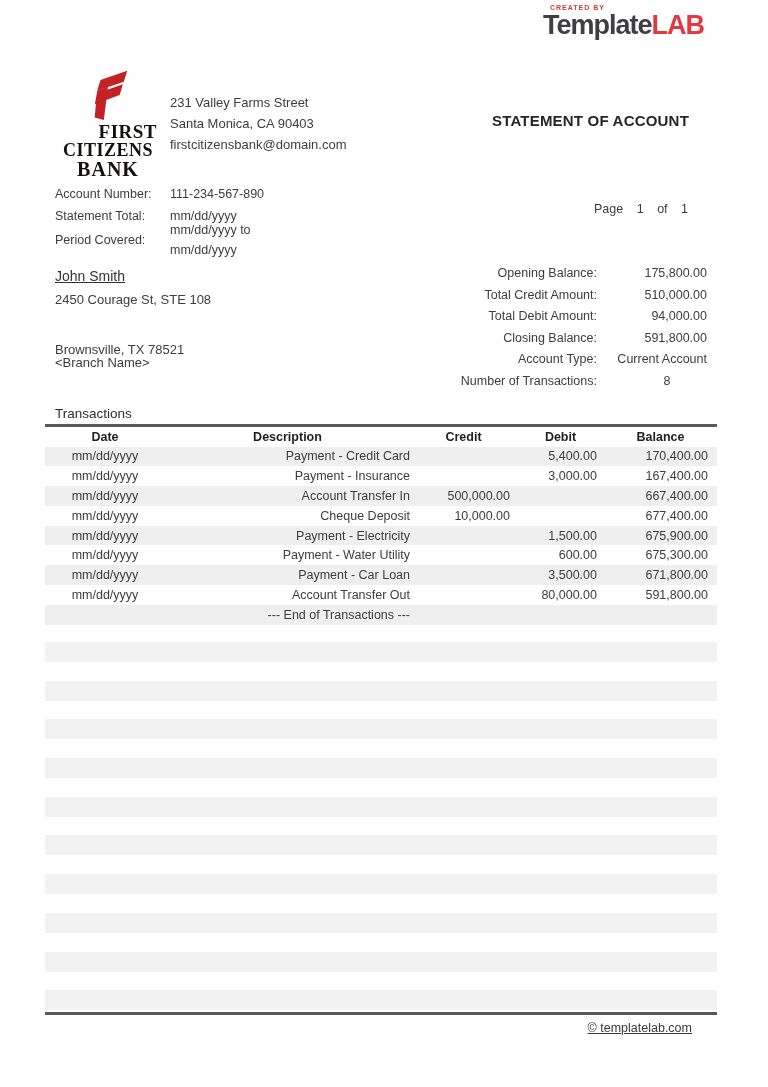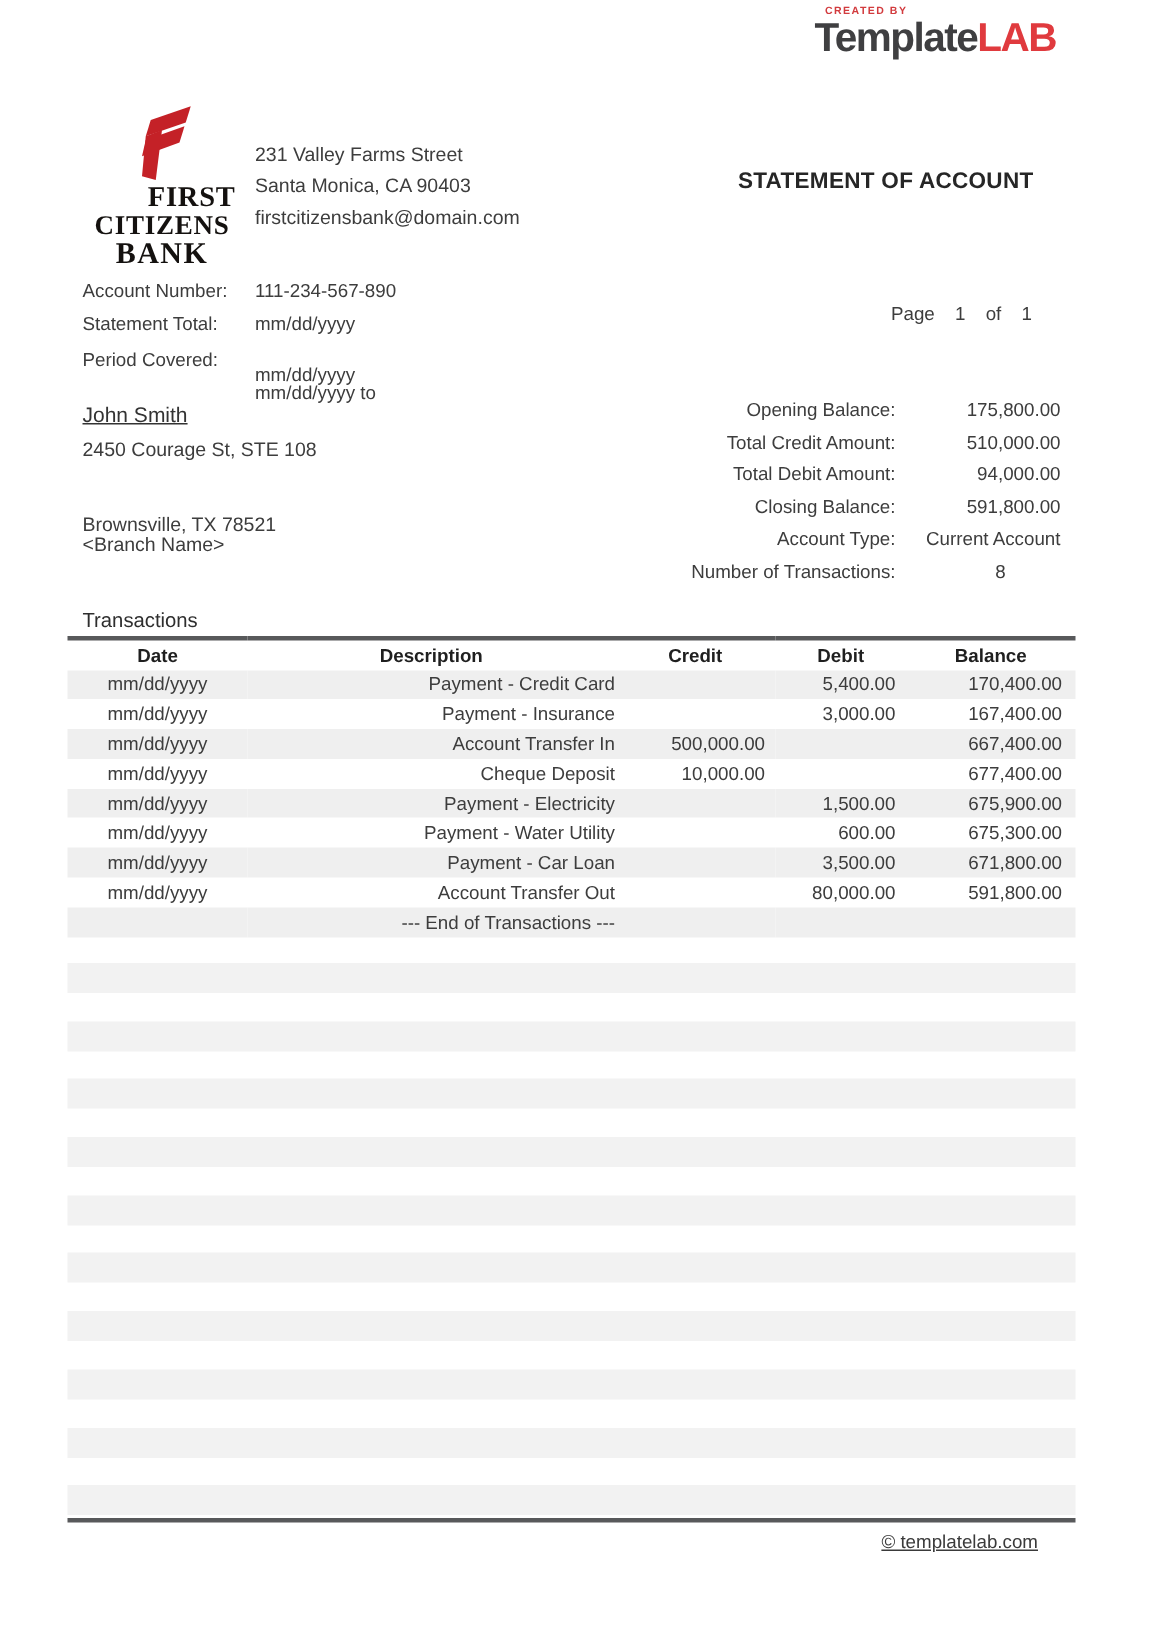--- a/index.html
+++ b/index.html
@@ -100,21 +100,21 @@
 
   <div class="doc-title">STATEMENT OF ACCOUNT</div>
 
   <div class="meta-label" style="top:187px;text-align:center;">Account Number:</div>
   <div class="meta-value" style="top:187px;">111-234-567-890</div>
 
   <div class="meta-label" style="top:209px;">Statement Total:</div>
   <div class="meta-value" style="top:209px;">mm/dd/yyyy</div>
 
   <div class="meta-label" style="top:233px;">Period Covered:</div>
-  <div class="meta-value" style="top:223px;margin-top:32px;">mm/dd/yyyy to</div>
+  <div class="meta-value" style="top:223px;">mm/dd/yyyy to</div>
   <div class="meta-value" style="top:243px;">mm/dd/yyyy</div>
 
   <div class="page-ind">
     <span>Page</span>
     <span>1</span>
     <span>of</span>
     <span>1</span>
   </div>
 
   <div class="cust-name">John Smith</div>

